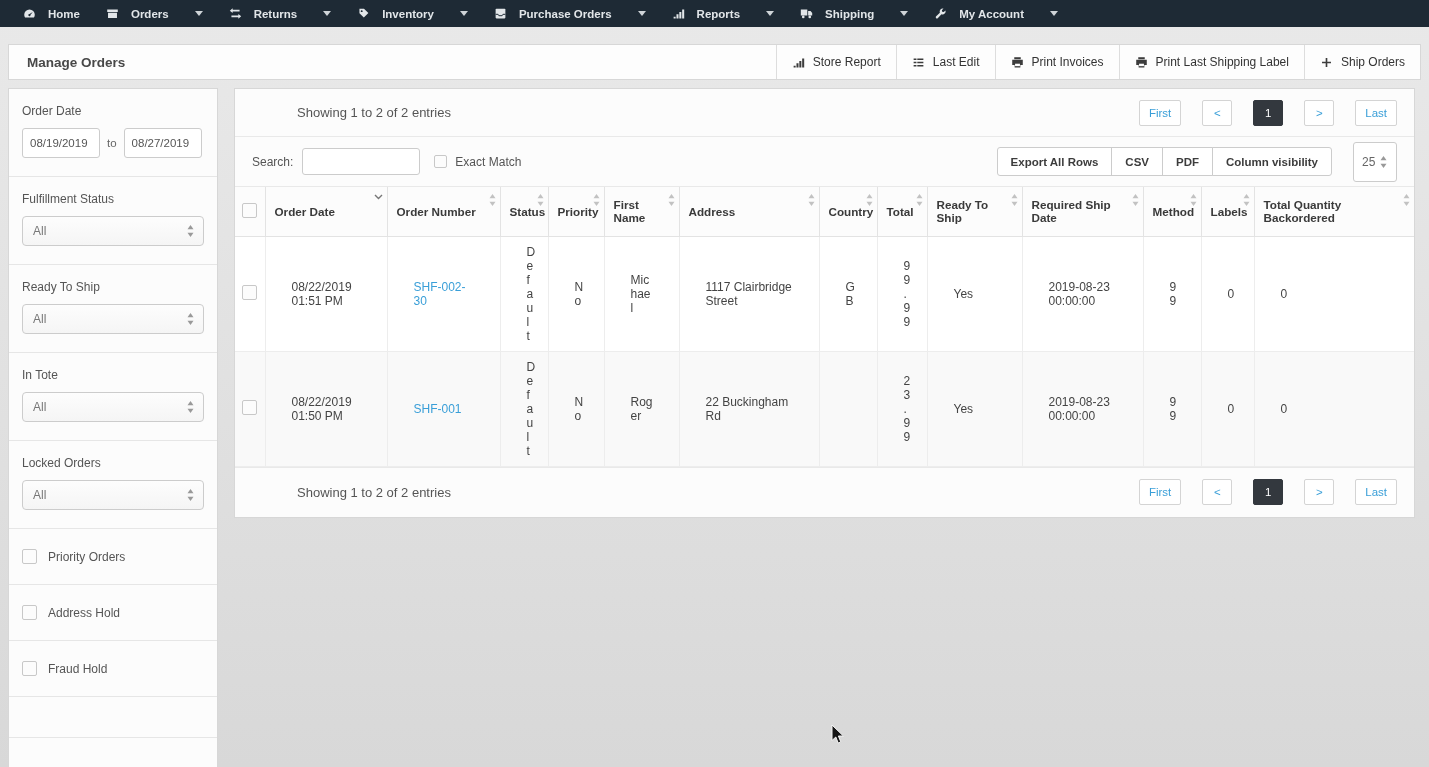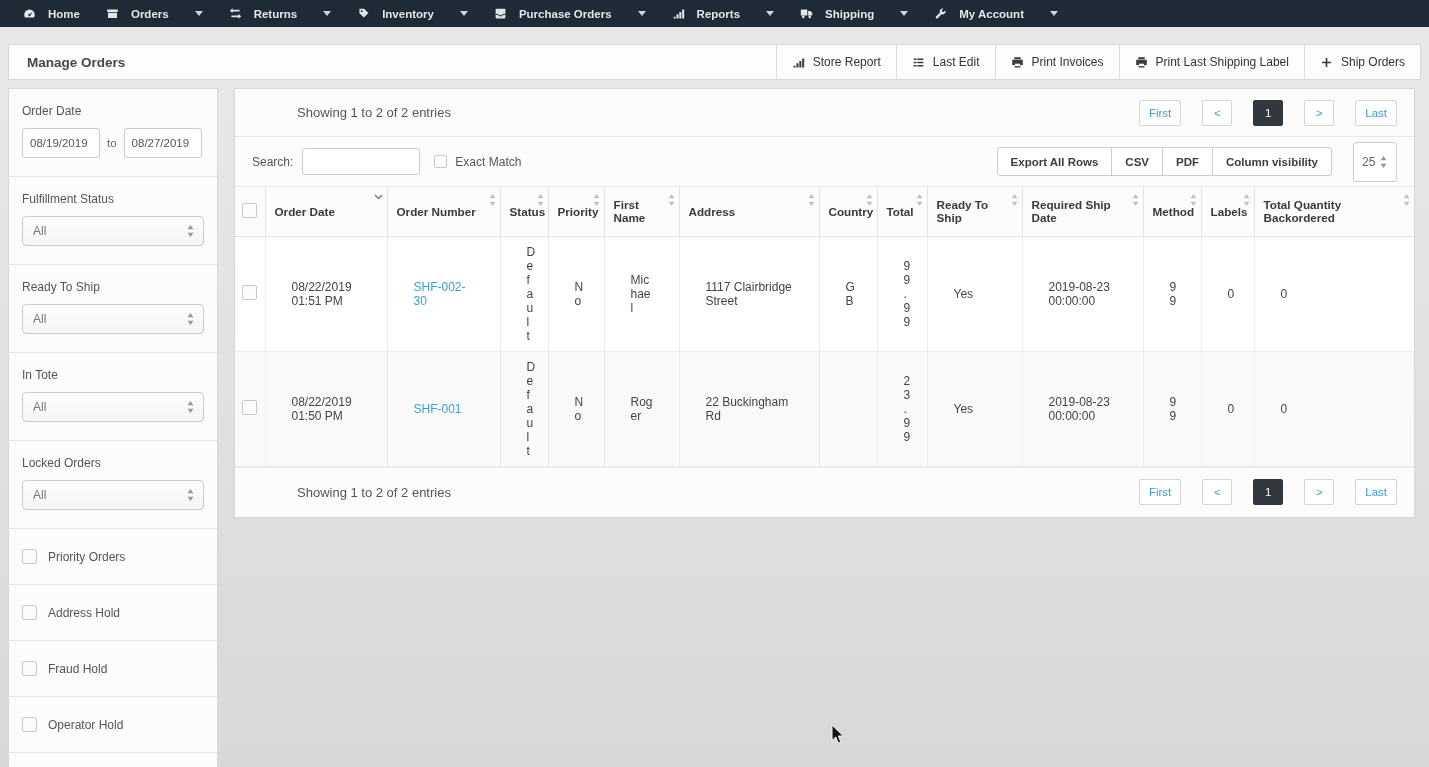--- a/index.html
+++ b/index.html
@@ -240,24 +240,20 @@
     <span class="cbox"></span>
     <span>Priority Orders</span>
   </div>
   <div class="cb-row">
     <span class="cbox"></span>
     <span>Address Hold</span>
   </div>
   <div class="cb-row">
     <span class="cbox"></span>
     <span>Fraud Hold</span>
-  </div>
-  <div class="cb-row">
-    <span class="cbox"></span>
-    <span>Operator Hold</span>
   </div>
   <div class="cb-row">
     
     
   </div>
 </div>
 
 <div class="main">
 
   <div class="info-row top">

